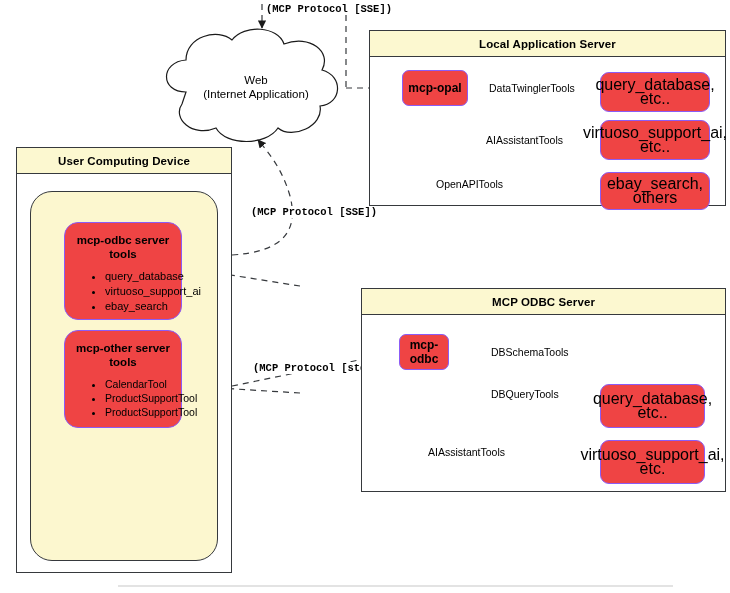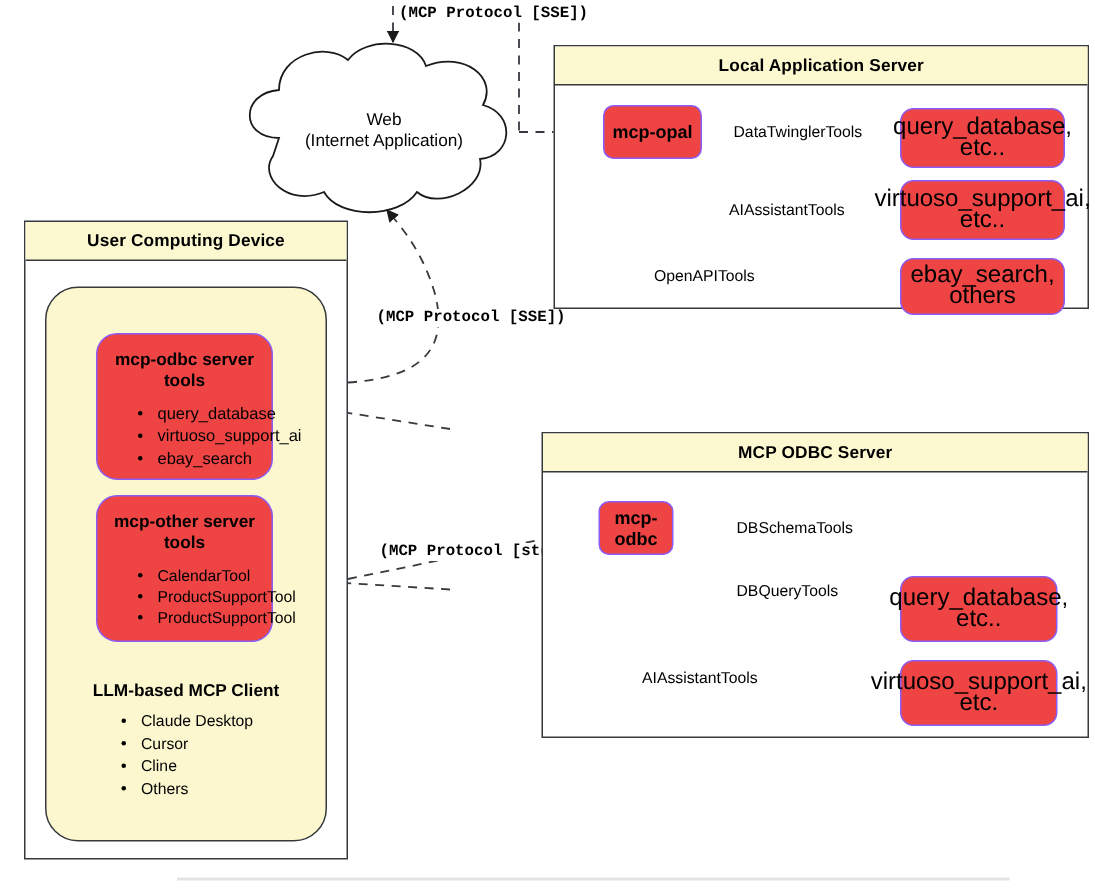--- a/index.html
+++ b/index.html
@@ -214,29 +214,20 @@
       <span>mcp-other server</span><br>
       <span>tools</span>
     </div>
     <ul>
       <li>CalendarTool</li>
       <li>ProductSupportTool</li>
       <li>ProductSupportTool</li>
     </ul>
   </div>
 
-  <div class="plain-group" style="left:34px;top:455px;width:180px;">
-    <div class="pg-title">LLM-based MCP Client</div>
-    <ul>
-      <li>Claude Desktop</li>
-      <li>Cursor</li>
-      <li>Cline</li>
-      <li>Others</li>
-    </ul>
-  </div>
 
   <div class="container" style="left:369px;top:30px;width:357px;height:176px;">
     <div class="hdr">Local Application Server</div>
   </div>
 
   <div class="node core" style="left:402px;top:70px;width:66px;height:36px;">
     <span>mcp-opal</span>
   </div>
 
   <div class="lbl bold" style="left:487px;top:82px;">DataTwinglerTools</div>

